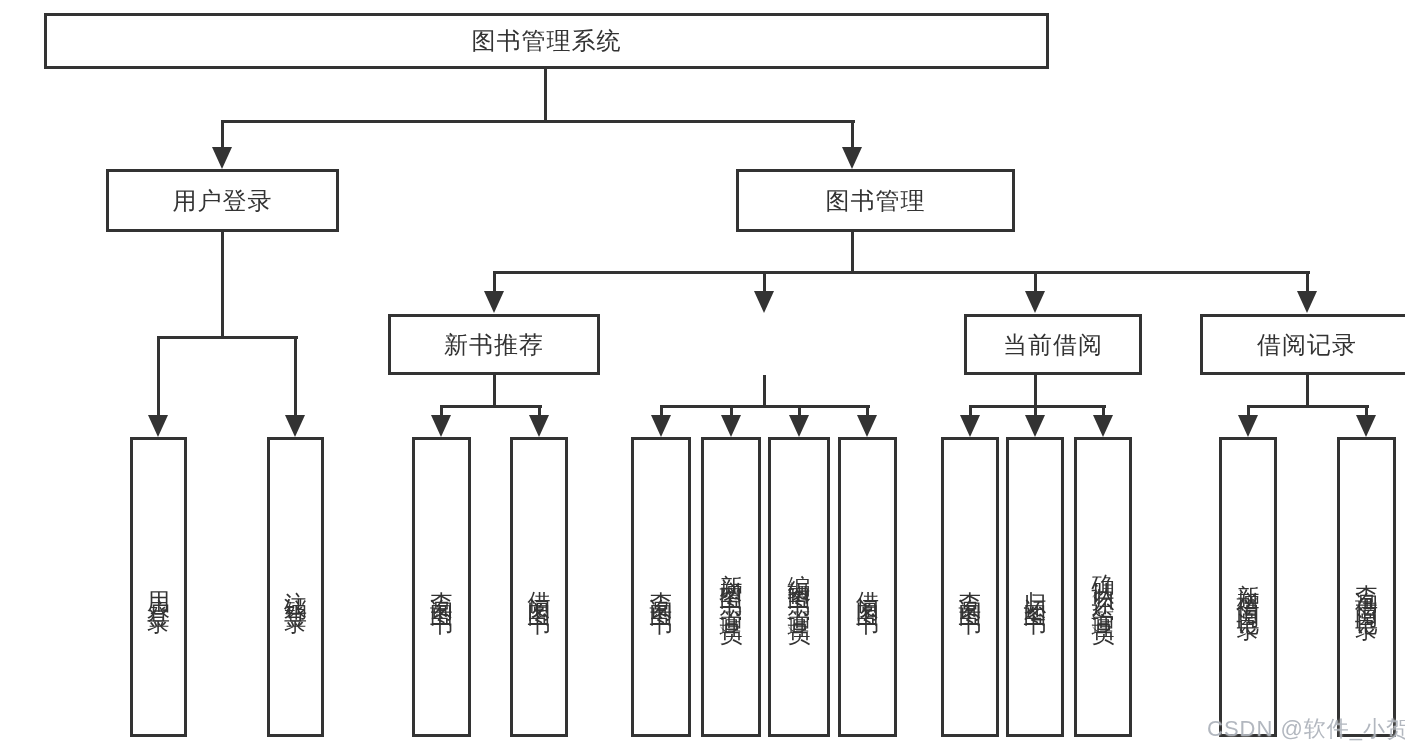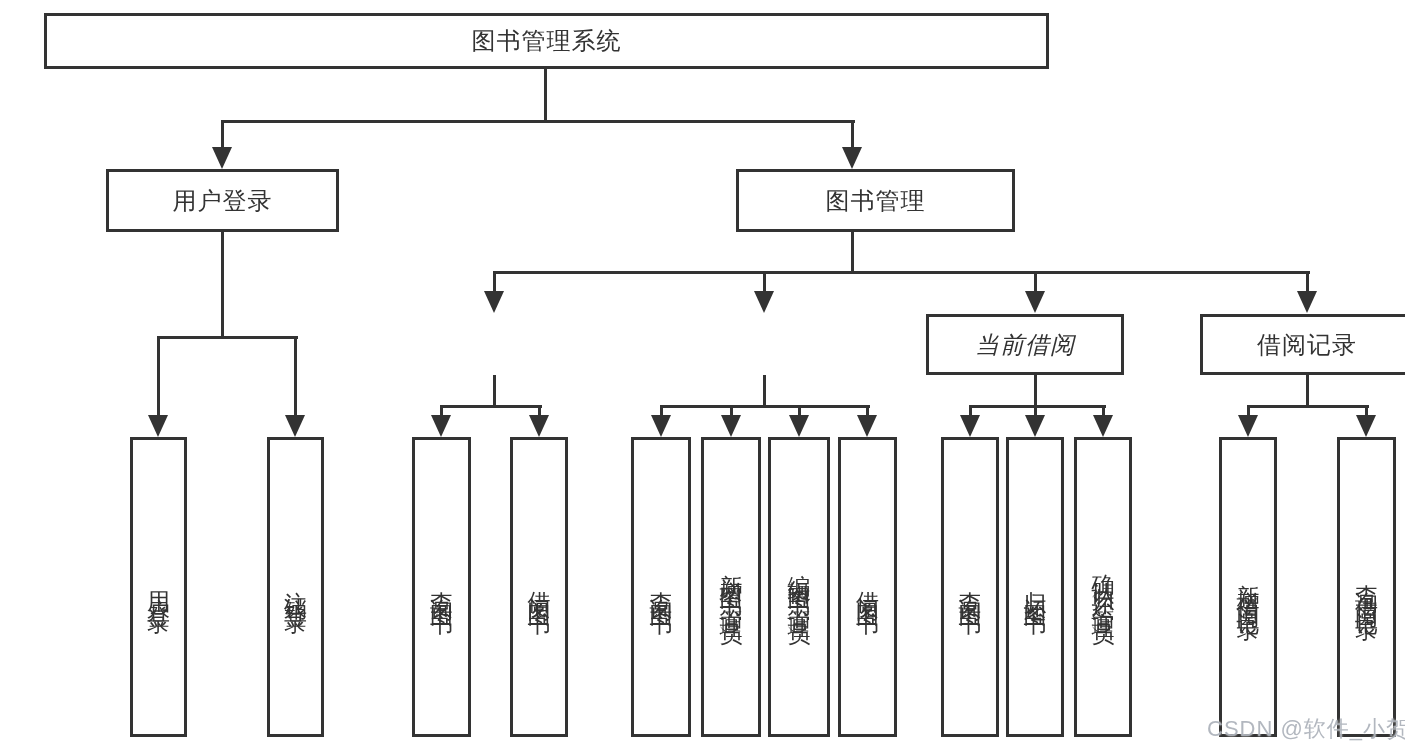--- a/index.html
+++ b/index.html
@@ -16,21 +16,21 @@
   .ar{position:absolute;width:0;height:0;
       border-left:10px solid transparent;border-right:10px solid transparent;
       border-top:22px solid #333;}
 
   
   #b-root{left:20px;top:13px;width:1005px;height:56px;}
   #b-ul{left:82px;top:169px;width:233px;height:63px;}
   #b-bm{left:712px;top:169px;width:279px;height:63px;}
   #b-nr{left:364px;top:314px;width:212px;height:61px;}
   #b-bb{left:632px;top:314px;width:216px;height:61px;}
-  #b-cb{left:902px;top:314px;width:198px;height:61px;font-style:italic;}
+  #b-cb{left:940px;top:314px;width:178px;height:61px;}
   #b-br{left:1176px;top:314px;width:214px;height:61px;}
 
   
   .leaf{top:437px;height:300px;}
   #l-ul1{left:106px;width:57px;}
   #l-ul2{left:243px;width:57px;}
   #l-nr1{left:388px;width:59px;}
   #l-nr2{left:486px;width:58px;}
   #l-bb1{left:607px;width:60px;}
   #l-bb2{left:677px;width:60px;}
@@ -49,20 +49,21 @@
 </head>
 <body>
 
 <div id="diagram">
 
   <div class="node" id="b-root">图书管理系统</div>
 
   <div class="node" id="b-ul">用户登录</div>
   <div class="node" id="b-bm">图书管理</div>
 
+  <div class="node" id="b-nr">新书推荐</div>
   <div class="node" id="b-cb">当前借阅</div>
   <div class="node" id="b-br">借阅记录</div>
 
   <div class="node v leaf" id="l-ul1">用户登录</div>
   <div class="node v leaf" id="l-ul2">注销登录</div>
 
   <div class="node v leaf" id="l-nr1">查询图书</div>
   <div class="node v leaf" id="l-nr2">借阅图书</div>
 
   <div class="node v leaf" id="l-bb1">查询图书</div>

